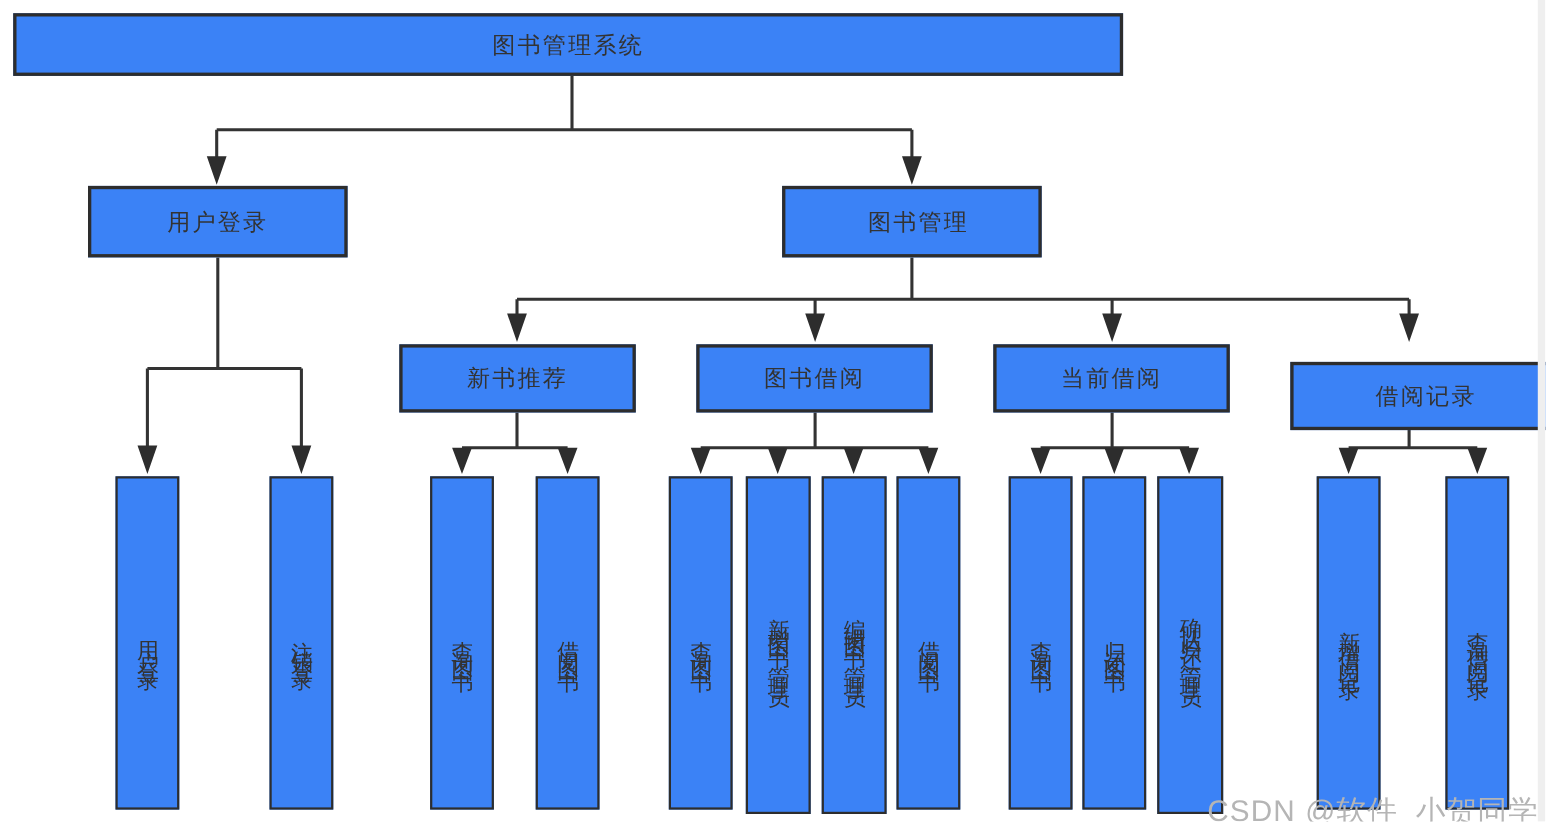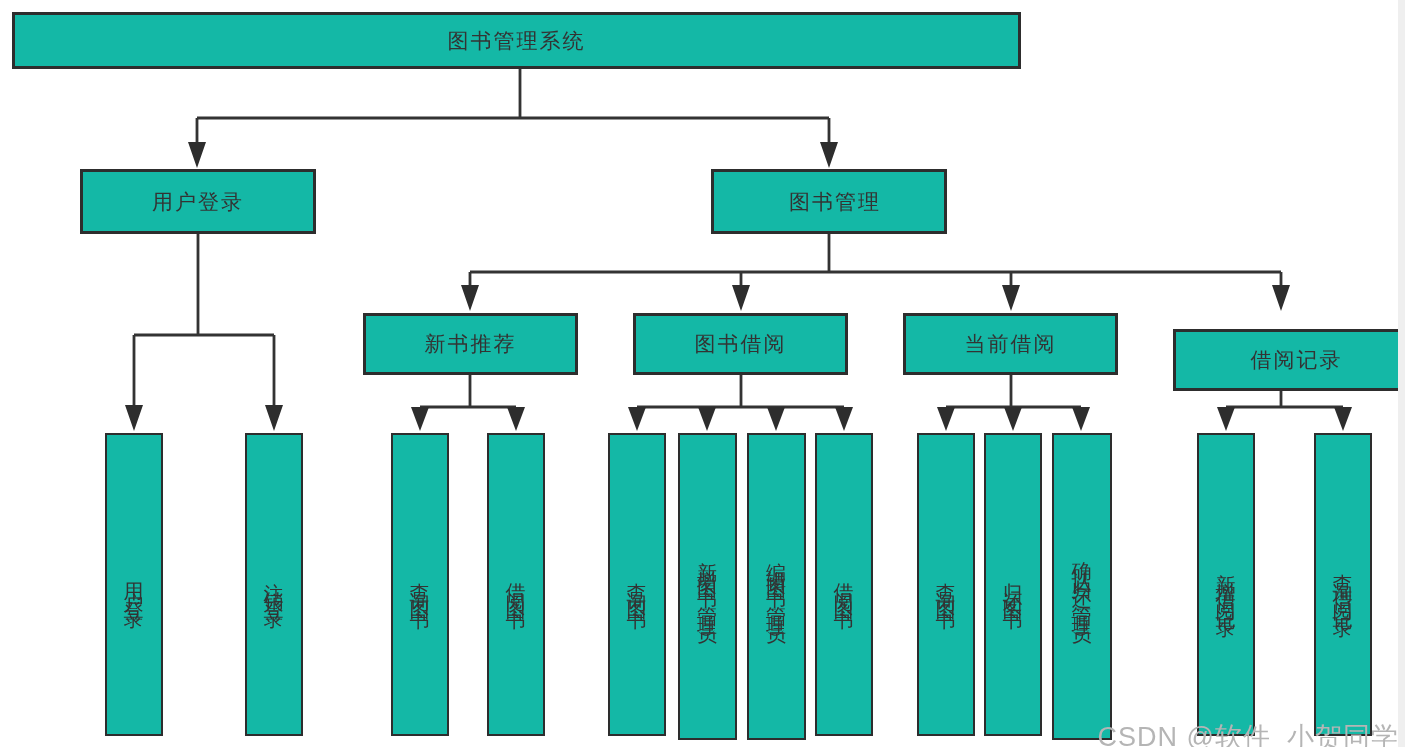--- a/index.html
+++ b/index.html
@@ -9,21 +9,21 @@
     background:#ffffff;
     font-family:"Liberation Sans","DejaVu Sans",sans-serif;
     overflow:hidden;
   }
   .wires{position:absolute;left:0;top:0;width:1405px;height:747px;}
   .wires path.line{fill:none;stroke:#333333;stroke-width:2.8;}
   .wires path.arrow{fill:#2d2d2d;stroke:none;}
   .box{
     position:absolute;
     box-sizing:border-box;
-    background:#14b8a6;
+    background:#3b82f6;
     border:3px solid #2d2d2d;
     display:flex;align-items:center;justify-content:center;
     color:#333333;
     font-size:21px;
     letter-spacing:2px;
     text-align:center;
     white-space:nowrap;
   }
   .box.leaf{border-width:2.5px;font-size:20px;letter-spacing:0;}
   .vtext{

